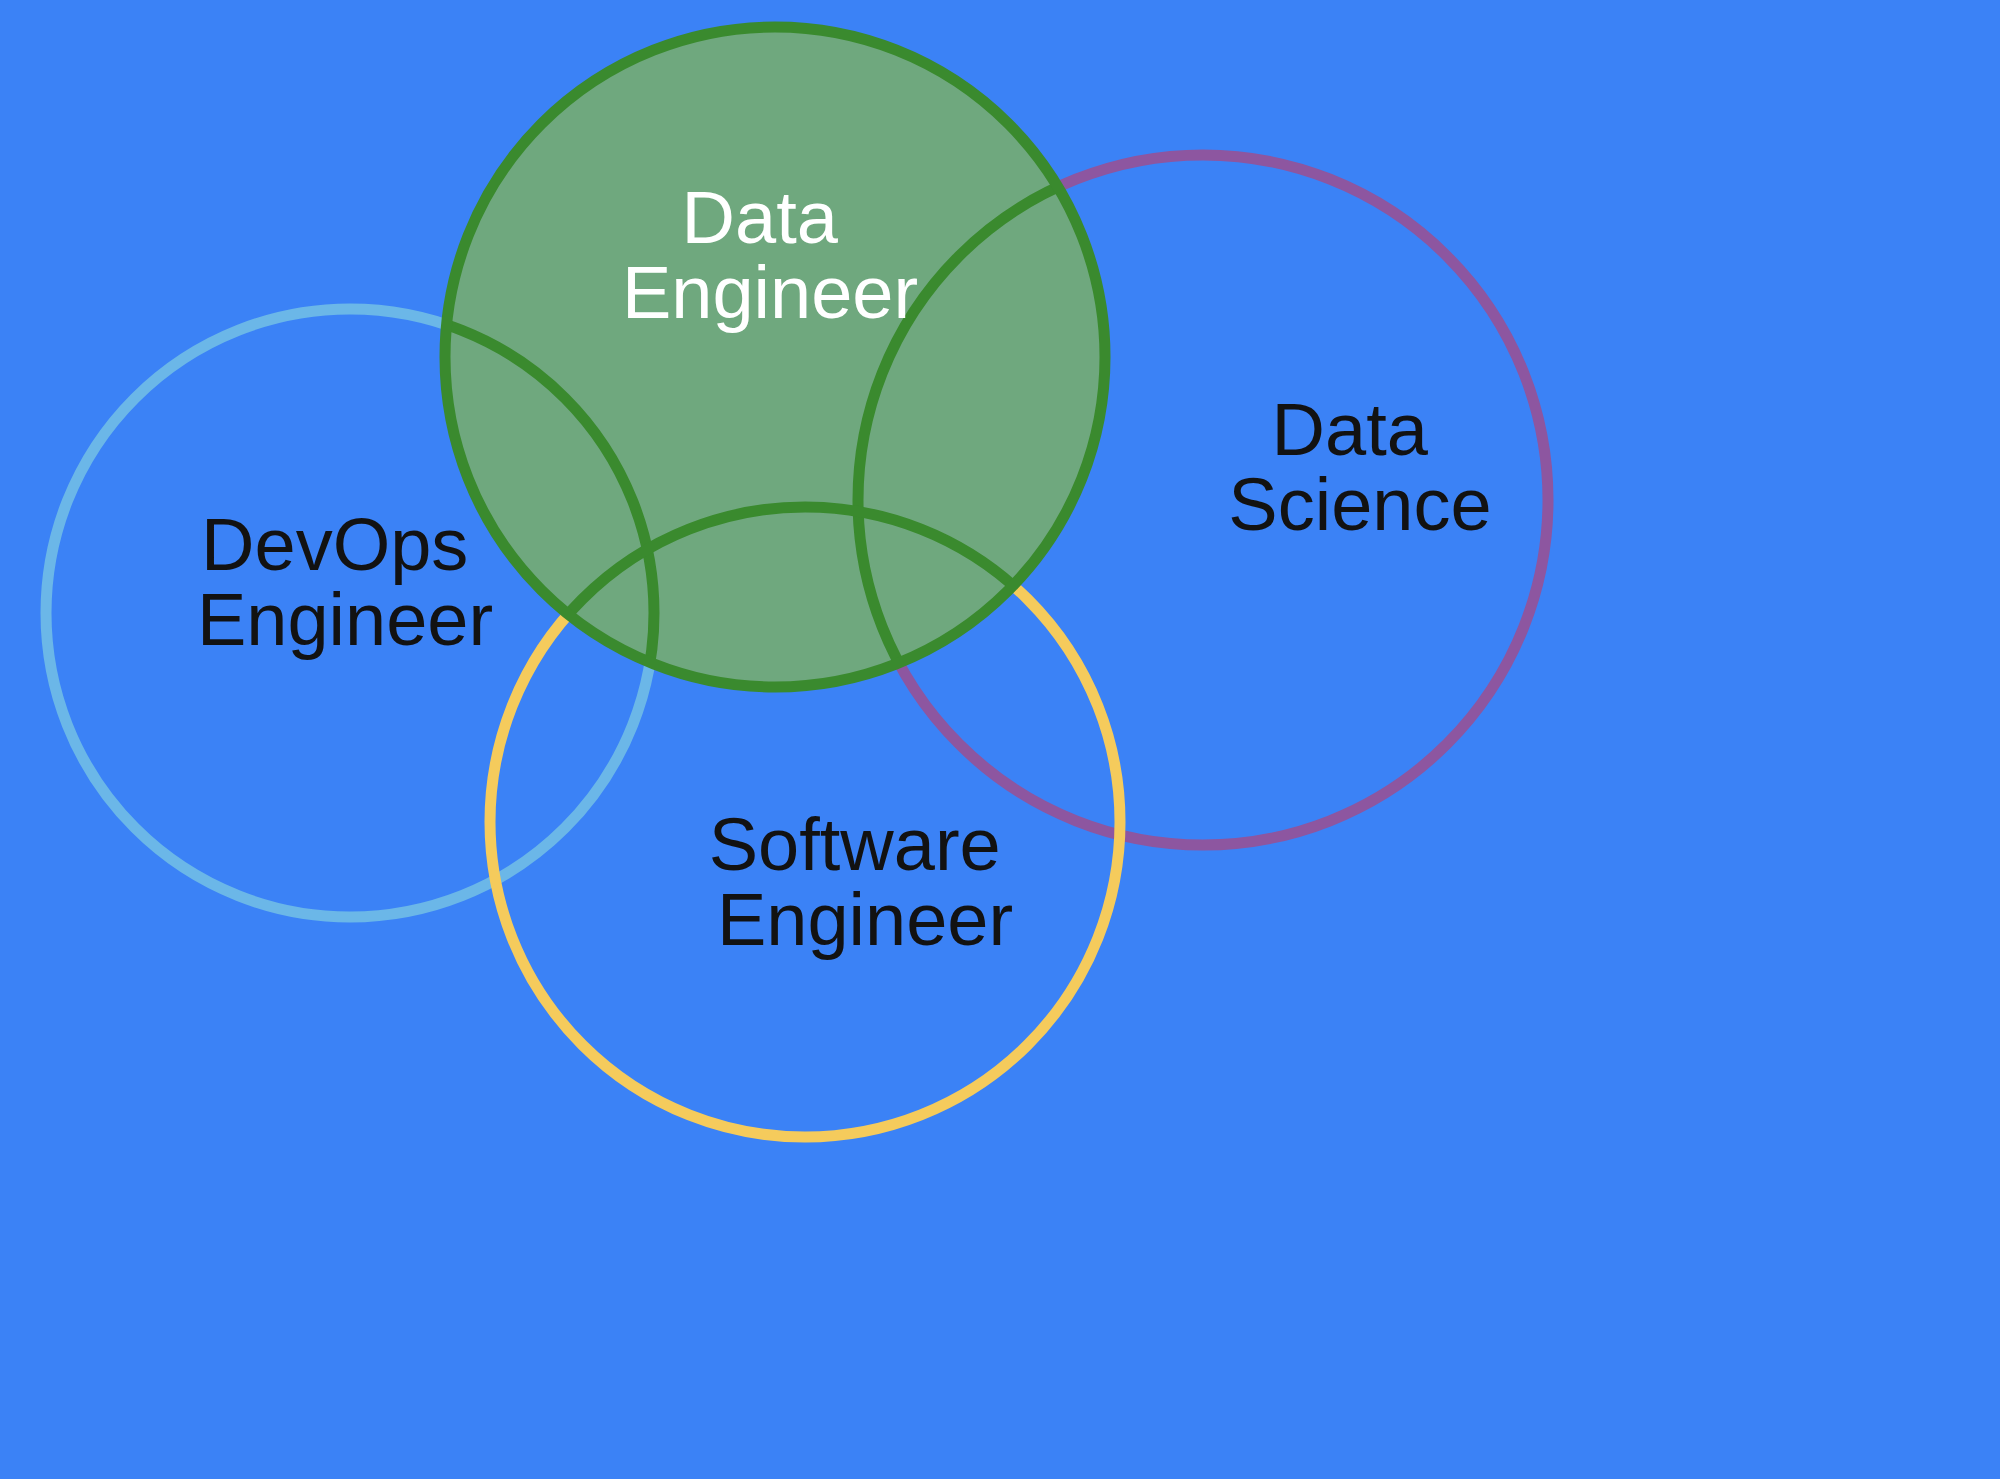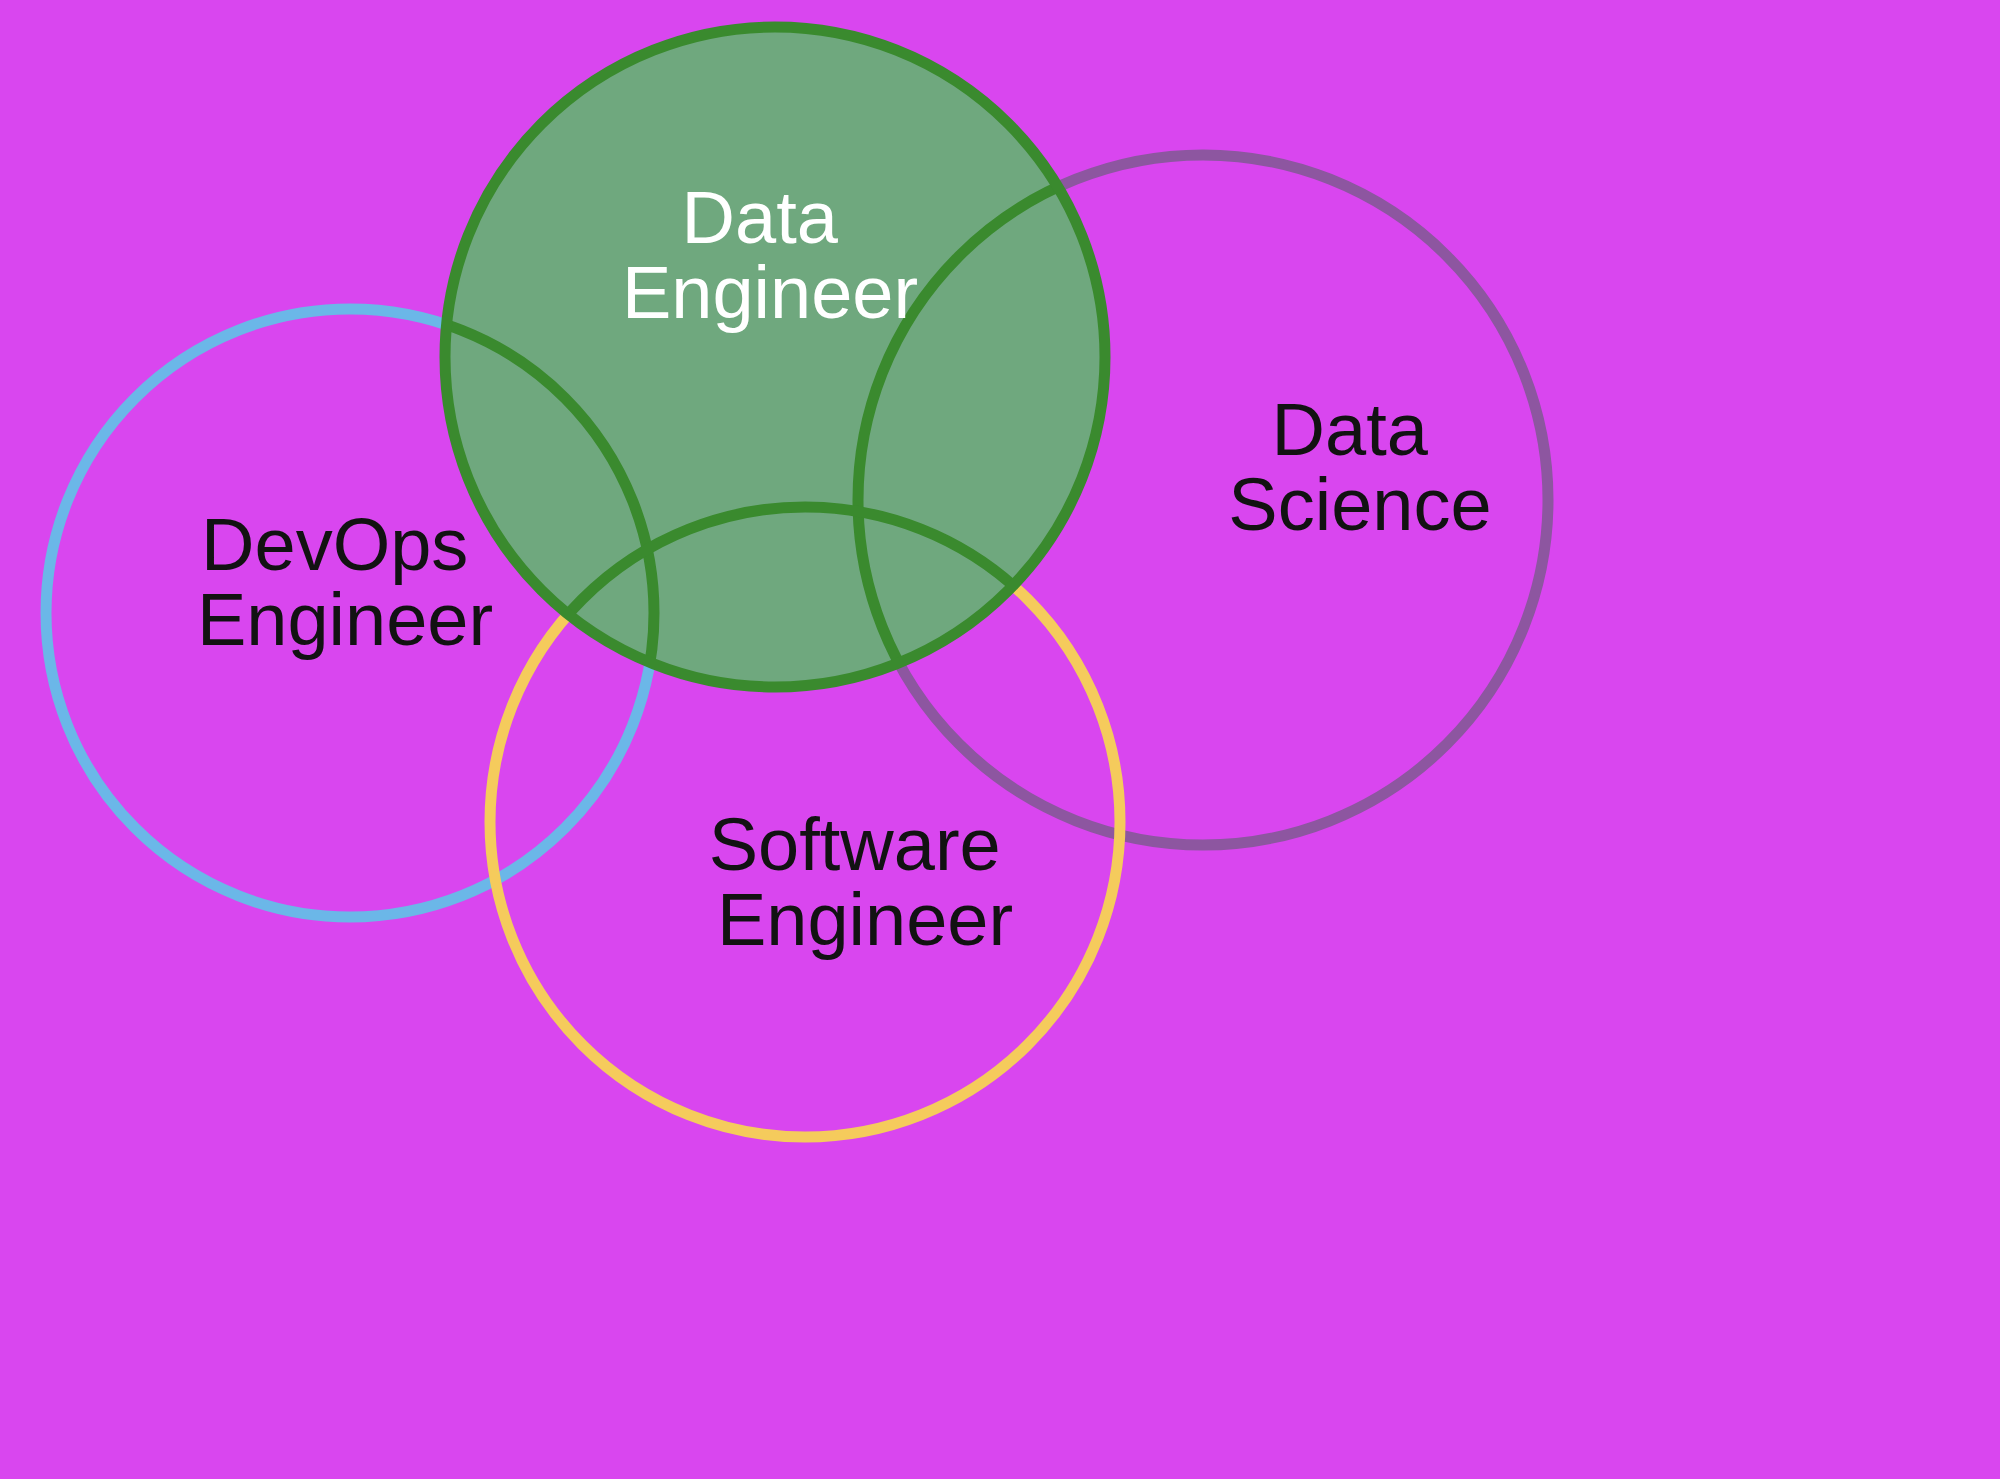--- a/index.html
+++ b/index.html
@@ -30,21 +30,21 @@
     text-anchor: middle;
     dominant-baseline: auto;
   }
   .venn-label tspan { font-family: "Liberation Sans", sans-serif; }
   .label-dark { fill: #121212; }
   .label-light { fill: #ffffff; }
 </style>
 </head>
 <body>
 
-<div id="venn-page" style="background: #d946ef;">
+<div id="venn-page" style="background: #3b82f6;">
 
   <svg id="venn-svg" viewBox="0 0 2000 1479">
 
     <defs>
 
       <clipPath id="clip-data-engineer">
         <circle id="clip-de-circle" cx="775" cy="357" r="330"></circle>
       </clipPath>
 
       <mask id="mask-outside-data-engineer">

